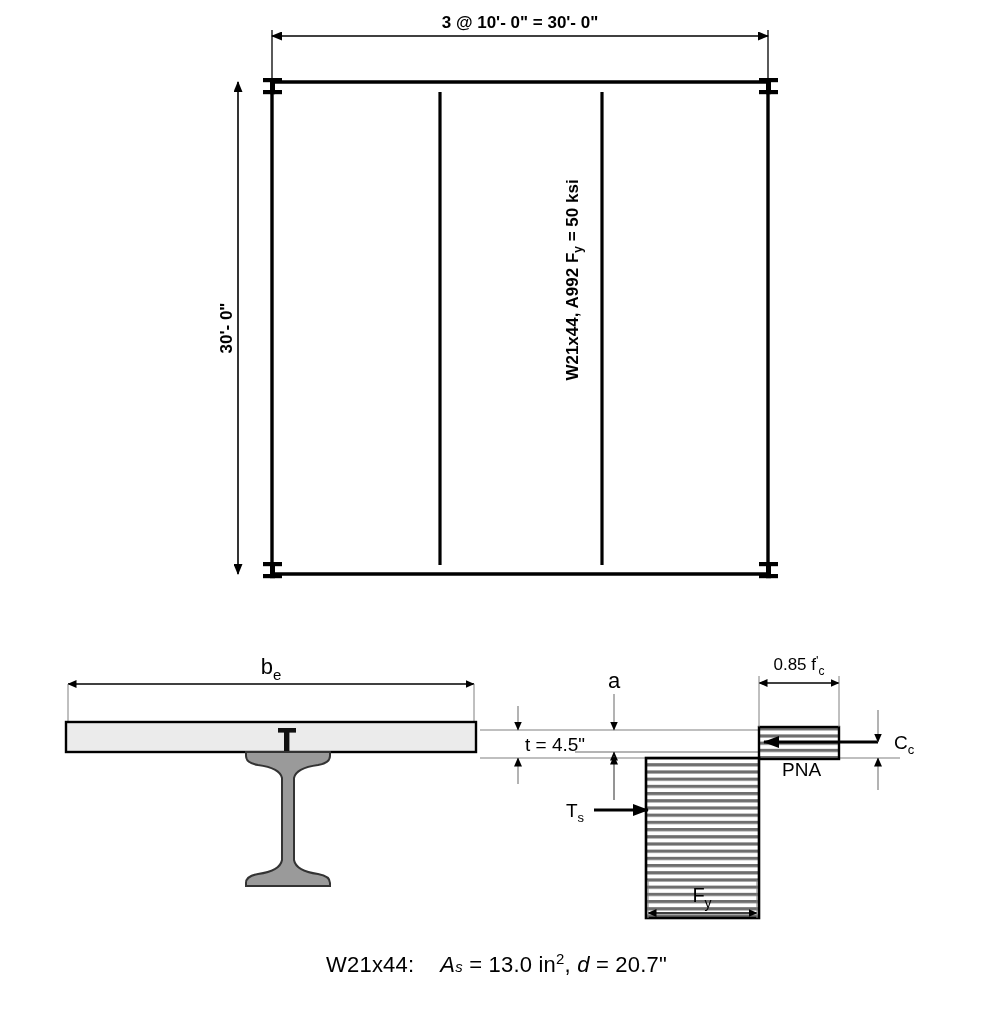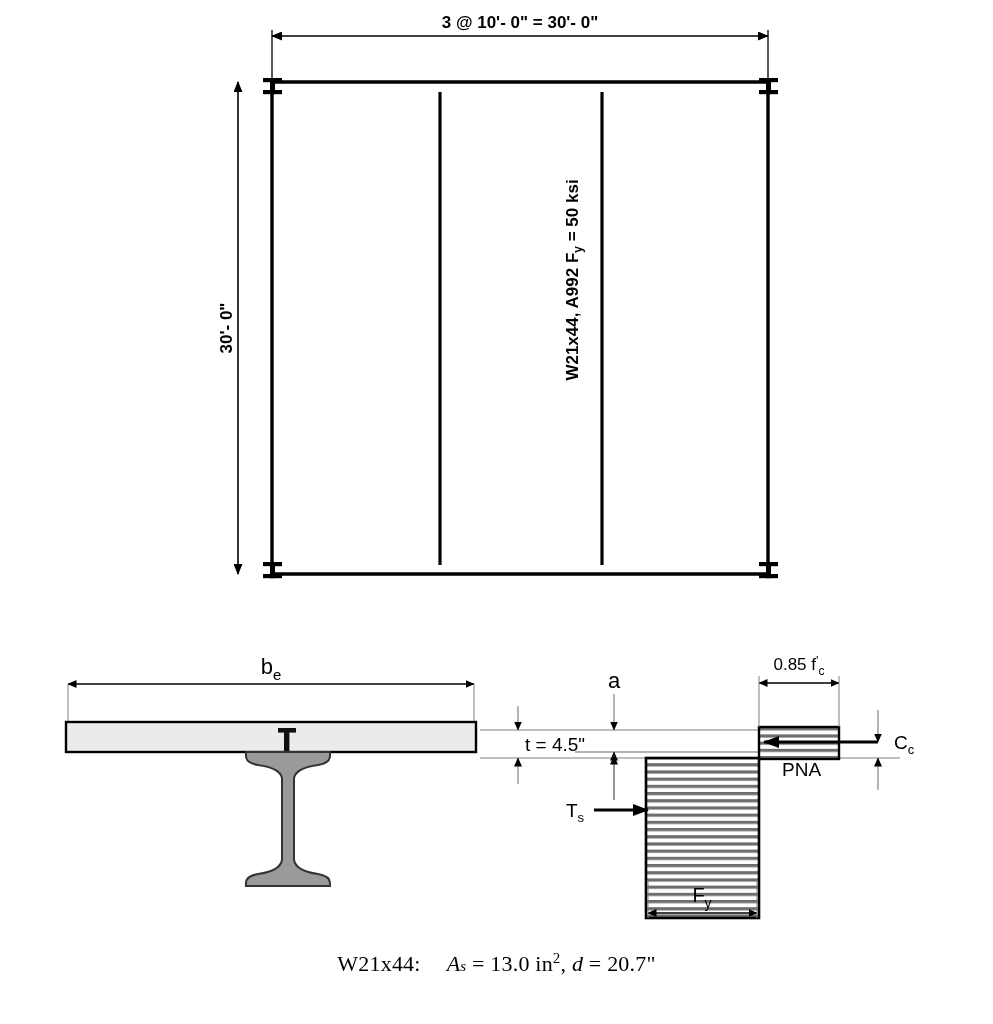--- a/index.html
+++ b/index.html
@@ -2,21 +2,21 @@
 <html><head>
 <meta charset="utf-8">
 <style>
   html,body{margin:0;padding:0;background:#ffffff;}
   body{width:993px;height:1024px;position:relative;
        font-family:"Liberation Sans", sans-serif;color:#000;overflow:hidden;}
   .fig{position:absolute;left:0;top:0;width:993px;height:1024px;}
   svg{display:block;}
   text{font-family:"Liberation Sans", sans-serif;fill:#000;}
   .caption{position:absolute;left:0;top:950px;width:993px;text-align:center;
-           font-size:22px;letter-spacing:0.2px;font-family:Liberation Serif, serif;}
+           font-size:22px;letter-spacing:0.2px;}
   .caption .ital{font-style:italic;}
   .caption .sp{display:inline-block;width:26px;}
   .sub{font-size:0.68em;}
   .sup{font-size:0.68em;vertical-align:super;}
 </style>
 </head>
 <body>
 
 <div class="fig">
 

